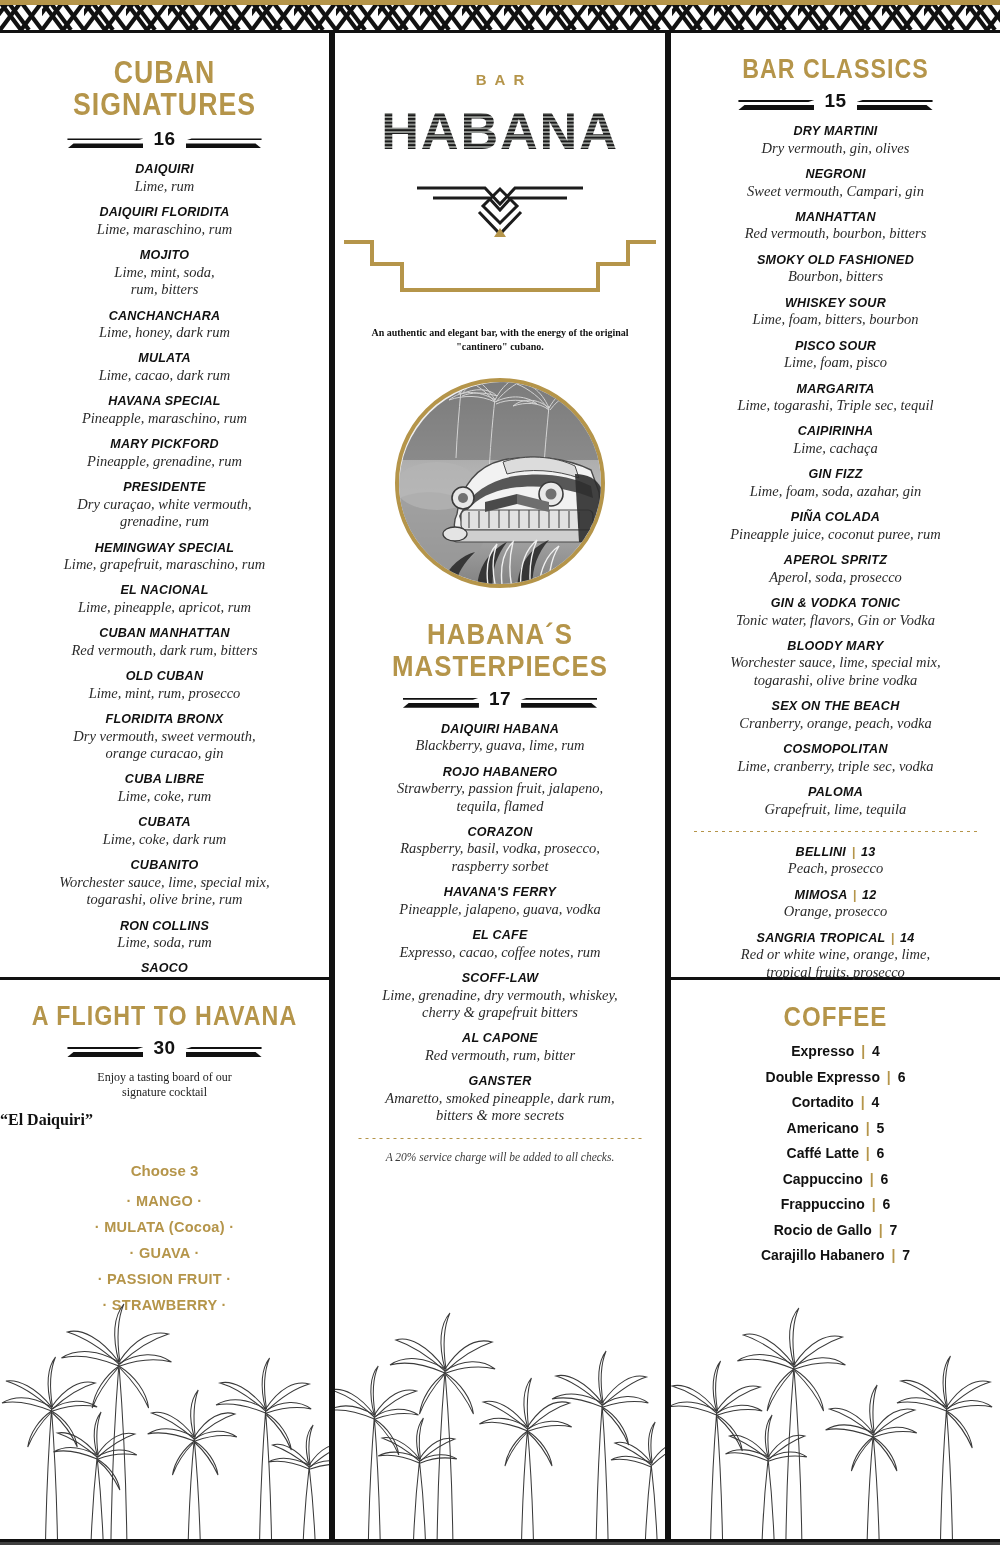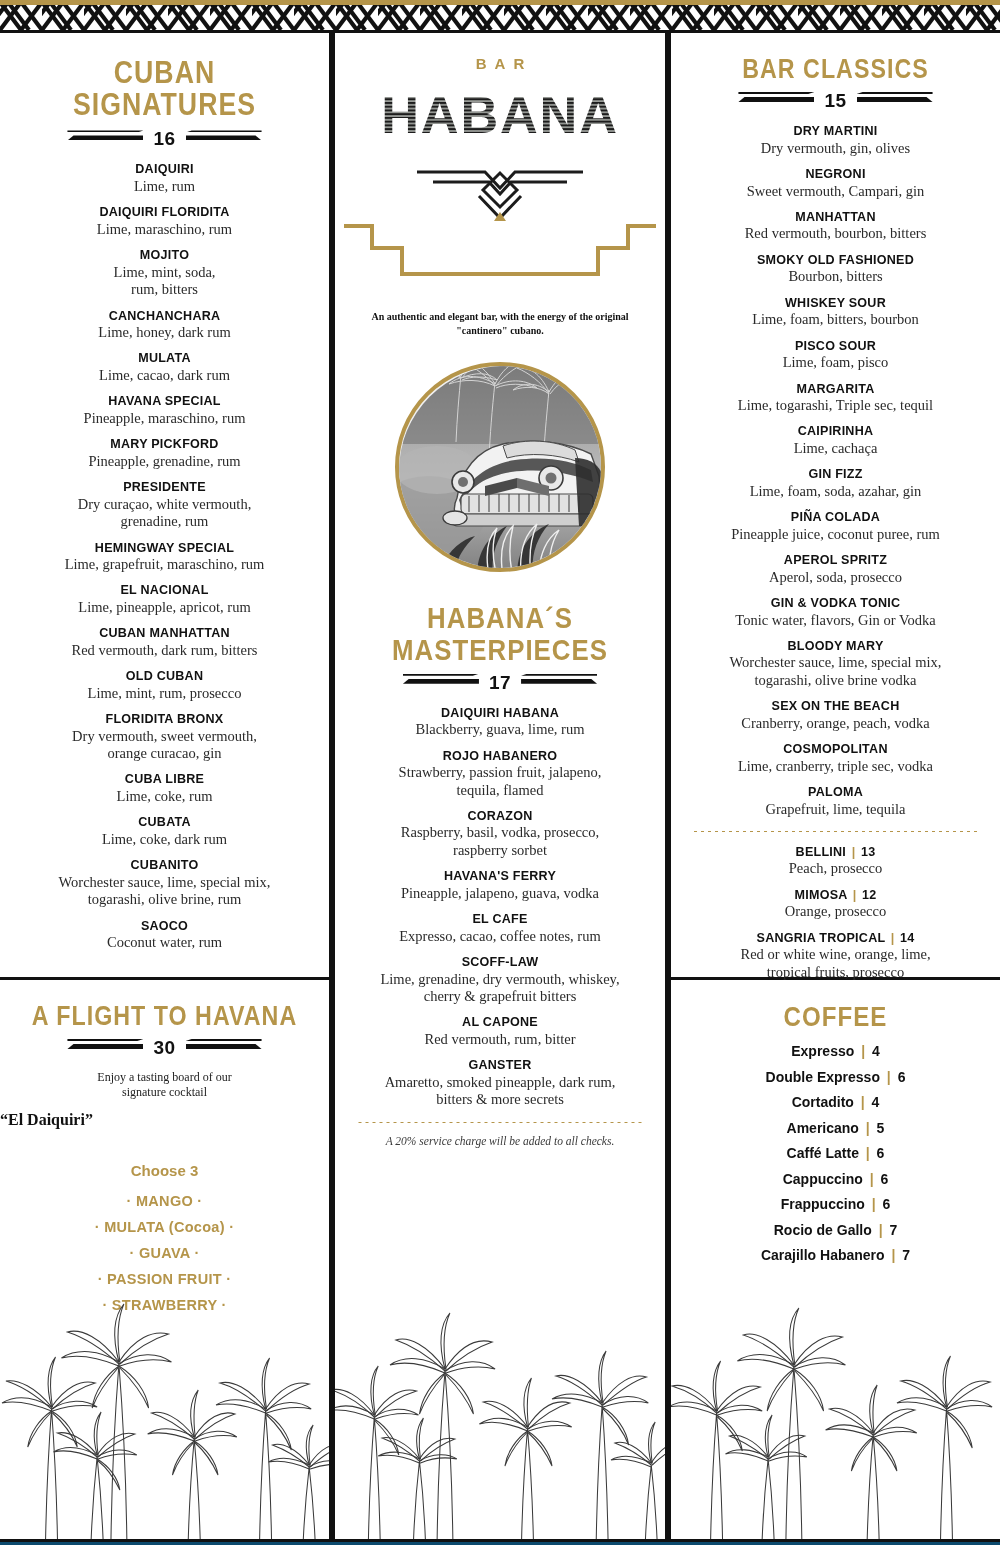--- a/index.html
+++ b/index.html
@@ -3,21 +3,21 @@
 <meta charset="utf-8">
 <style>
   * { box-sizing: border-box; margin: 0; padding: 0; }
   body {
     width: 1000px; height: 1545px;
     background: #ffffff;
     font-family: "Liberation Sans", sans-serif;
     overflow: hidden;
     position: relative;
   }
-  .page { position: relative; width: 1000px; height: 1545px; background:#0c4a6e; }
+  .page { position: relative; width: 1000px; height: 1545px; background:#404040; }
 
   
   .topband { position:absolute; top:0; left:0; width:1000px; height:30px; overflow:hidden; }
   .topband .goldbar { position:absolute; top:0; left:0; width:1000px; height:5px; background:#b5954a; z-index:3;}
   .topband .zig { position:absolute; top:4px; left:0; width:1000px; height:26px; }
 
   
   .cols { position:absolute; top:30px; left:0; width:1000px; height:1515px; display:flex; }
   .col { position:relative; }
   .col-left  { width:332px; }
@@ -41,33 +41,33 @@
     transform: scaleX(0.86);
     line-height:1.04;
   }
   .t-cuban { font-size:31px; }
   .t-bar   { font-size:27px; }
   .t-flight{ font-size:27px; }
   .t-master{ font-size:30px; }
   .t-coffee{ font-size:28px; }
 
   
-  .price-row { display:flex; align-items:flex-start; justify-content:center; gap:10px; margin:7px 0 11px; }
+  .price-row { display:flex; align-items:flex-end; justify-content:center; gap:10px; margin:7px 0 11px; }
   .orn { width:76px; height:14px; position:relative; }
   .orn::before, .orn::after { content:""; position:absolute; left:0; right:0; background:#111; }
   .orn::before { top:2px; height:2px; }
   .orn::after  { top:7px; height:5px; }
   .orn.l::before { clip-path: polygon(0 0, 100% 0, 92% 100%, 0 100%); }
   .orn.l::after  { clip-path: polygon(8% 0, 100% 0, 100% 100%, 0 100%); }
   .orn.r::before { clip-path: polygon(8% 0, 100% 0, 100% 100%, 0 100%); }
   .orn.r::after  { clip-path: polygon(0 0, 92% 0, 100% 100%, 0 100%); }
   .price-num { font-size:19px; font-weight:bold; color:#111; letter-spacing:.5px; }
 
   
-  .drink { text-align:center; margin-bottom:9px; }
+  .drink { text-align:center; margin-bottom:9px;font-style:italic; }
   .dname {
     font-weight:bold; color:#111; font-size:13.5px;
     letter-spacing:.25px; text-transform:uppercase;
     transform:scaleX(0.93); line-height:1.15;
   }
   .ding {
     font-family:"Liberation Serif", serif;
     color:#2a2a2a; font-size:14.5px; line-height:1.2; margin-top:1px;
   }
   .dname .pipe { color:#b5954a; font-weight:bold; padding:0 2px; }
@@ -76,21 +76,21 @@
 
   
   .dotdiv {
     height:1px; margin:13px 22px 12px;
     background-image:radial-gradient(circle, #b5954a 1px, transparent 1.2px);
     background-size:7px 3px; background-repeat:repeat-x;
     background-position: center;
   }
 
   
-  .logo-wrap { text-align:center; padding-top:22px; }
+  .logo-wrap { text-align:center; padding-top:22px;margin-top:16px; }
   .bar-word {
     color:#b5954a; font-weight:bold; font-size:15px;
     letter-spacing:8px; text-indent:8px;
   }
   .habana-mark { margin-top:16px; height:56px; }
   .wings { margin-top:14px; }
   .deco-frame { margin-top:-4px; }
 
   .blurb {
     font-family:"Liberation Serif", serif;
@@ -267,20 +267,26 @@
               <div class="dname">CUBATA</div>
               <div class="ding">
                 <div>Lime, coke, dark rum</div>
               </div>
             </div>
             <div class="drink">
               <div class="dname">CUBANITO</div>
               <div class="ding">
                 <div>Worchester sauce, lime, special mix,</div>
                 <div>togarashi, olive brine, rum</div>
+              </div>
+            </div>
+            <div class="drink">
+              <div class="dname">RON COLLINS</div>
+              <div class="ding">
+                <div>Lime, soda, rum</div>
               </div>
             </div>
             <div class="drink">
               <div class="dname">SAOCO</div>
               <div class="ding">
                 <div>Coconut water, rum</div>
               </div>
             </div>
           </div>
       </div>

